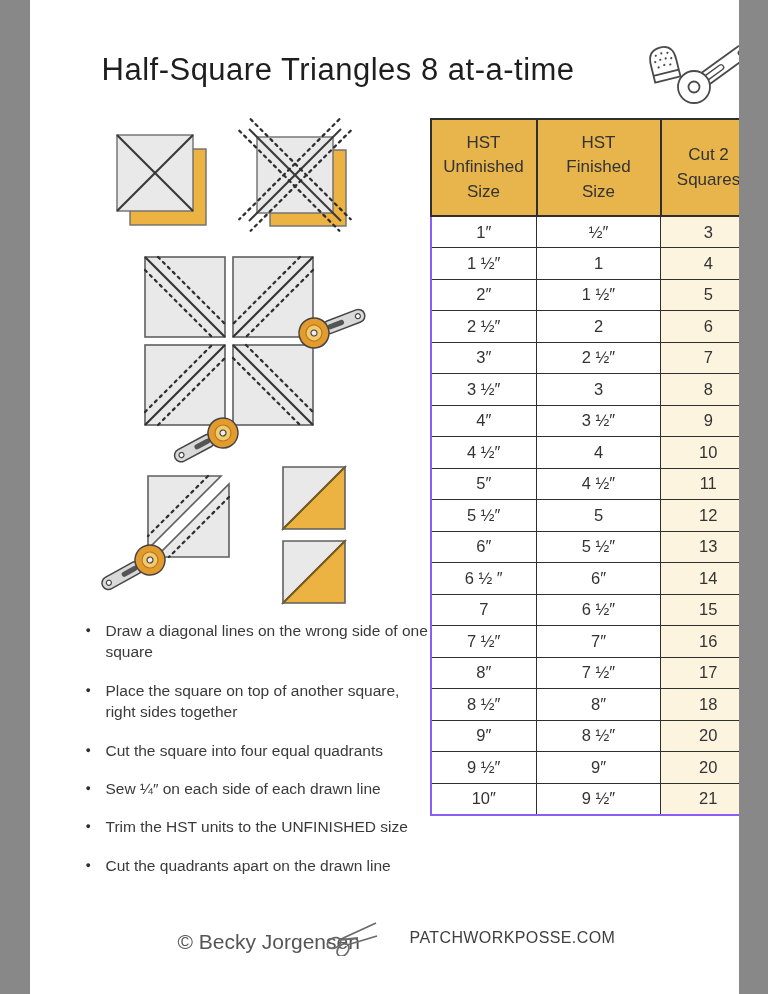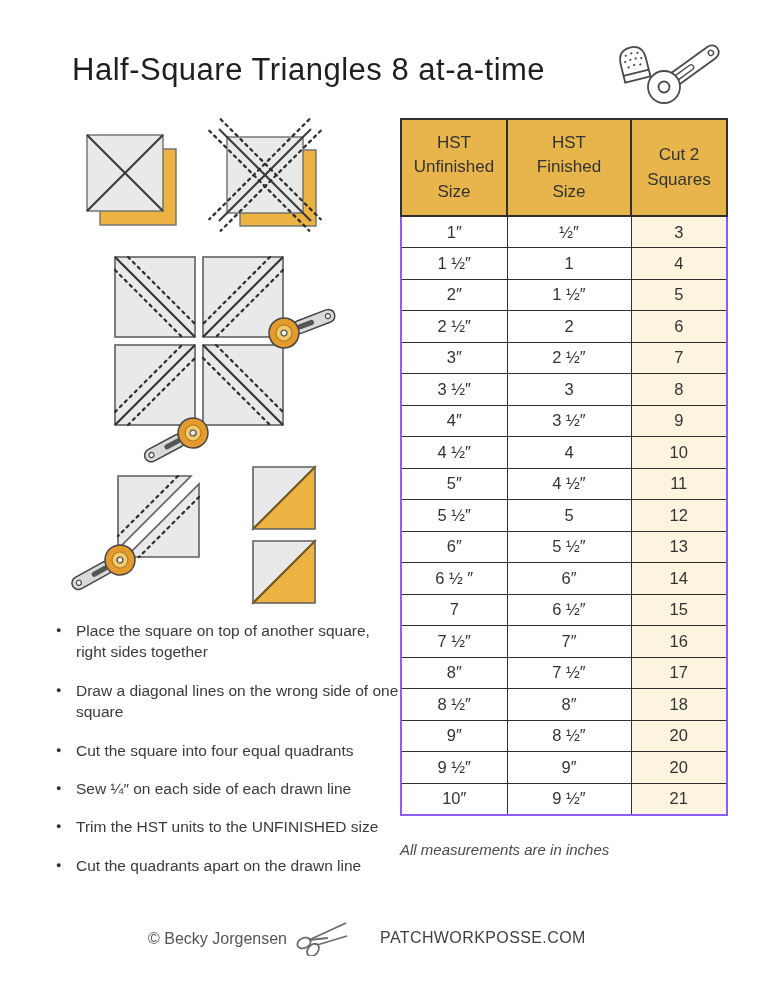--- a/index.html
+++ b/index.html
@@ -1,18 +1,18 @@
 <!DOCTYPE html>
 <html style="--gold: #E8B44C; --cream: #FCF4DF; --diagramYellow: #ECB342; --diagramGray: #E9E9E9; --cutterOrange: #E49B2D; --cutterOrangeLight: #F3C96E; --logoRed: #D8493F; --logoTeal: #98BEBD;"><head>
 <meta charset="utf-8">
 <style>
   * { margin:0; padding:0; box-sizing:border-box; }
   html,body { background:#888; }
   .page {
-    position:relative; width:768px; height:994px; margin:0 auto;
+    position:relative; width:709px; height:994px; margin:0 auto;
     background:#ffffff; overflow:hidden;
     font-family:"Liberation Sans", sans-serif; color:#3a3a3a;
   }
   
   .page-title {
     position:absolute; left:72px; top:52px;
     font-size:31px; font-weight:400; letter-spacing:.5px; color:#1e1e1e;
     font-family:"Liberation Sans", sans-serif;
   }
   
@@ -49,21 +49,21 @@
   }
   .size-table td.accent { background:var(--cream); }
   .size-table { border:2px solid #8b5cf6; }
 
   .table-note {
     position:absolute; left:400px; top:841px;
     font-style:italic; font-size:15px; color:#4a4a4a;
   }
 
   
-  .copyright { position:absolute; left:148px; top:930px; font-size:16px; color:#555; }
+  .copyright { position:absolute; left:148px; top:930px; font-size:21px; color:#555; }
   .scissors { position:absolute; left:294px; top:914px; }
   .website  { position:absolute; left:380px; top:929px; font-size:16px; letter-spacing:.4px; color:#3f3f3f; }
   .logo { position:absolute; left:505px; top:888px; width:250px; height:85px; }
   .logo-word1 {
     position:absolute; left:0; top:2px;
     font-family:"DejaVu Serif", serif; font-weight:700; font-size:36px;
     letter-spacing:-1px; color:var(--logoRed); transform:rotate(-1deg);
   }
   .logo-word2 {
     position:absolute; left:88px; top:33px;
@@ -196,22 +196,22 @@
       <rect x="10" y="-6.5" width="44" height="13" rx="6.5" fill="#D9D9D9" stroke="#444" stroke-width="1.5"></rect>
       <rect x="15" y="-2.6" width="17" height="5.2" rx="2.6" fill="#555"></rect>
       <circle cx="47" cy="0" r="2.5" fill="#fff" stroke="#444" stroke-width="1.2"></circle>
       <circle r="15" style="fill:var(--cutterOrange)" stroke="#444" stroke-width="1.5"></circle>
       <circle r="8" style="fill:var(--cutterOrangeLight)" stroke="#B5791E" stroke-width="1.2"></circle>
       <circle r="3" fill="#EEE" stroke="#444" stroke-width="1.2"></circle>
     </g>
   </svg>
 
   <ul class="instructions">
+      <li>Draw a diagonal lines on the wrong side of one square</li>
       <li>Place the square on top of another square, right sides together</li>
-      <li>Draw a diagonal lines on the wrong side of one square</li>
       <li>Cut the square into four equal quadrants</li>
       <li>Sew ¼″ on each side of each drawn line</li>
       <li>Trim the HST units to the UNFINISHED size</li>
       <li>Cut the quadrants apart on the drawn line</li>
     </ul>
 
   <div class="table-wrap">
     <table class="size-table">
       <colgroup>
           <col class="c1">
@@ -318,21 +318,20 @@
           </tr>
           <tr>
             <td>10″</td>
             <td>9 ½″</td>
             <td class="accent">21</td>
           </tr>
         </tbody>
     </table>
   </div>
 
-  <div class="table-note">All measurements are in inches</div>
 
   <div class="copyright">©  Becky Jorgensen</div>
 
   <svg class="scissors" width="58" height="42" viewBox="0 0 58 42">
     <g fill="none" stroke="#6a6a6a" stroke-width="1.8">
       <ellipse cx="10" cy="29" rx="7" ry="5" transform="rotate(-25 10 29)"></ellipse>
       <ellipse cx="19" cy="36" rx="7" ry="5" transform="rotate(-50 19 36)"></ellipse>
       <path d="M 15 26 L 52 9"></path>
       <path d="M 23 31 L 53 22"></path>
       <path d="M 15 26 L 34 24"></path>

